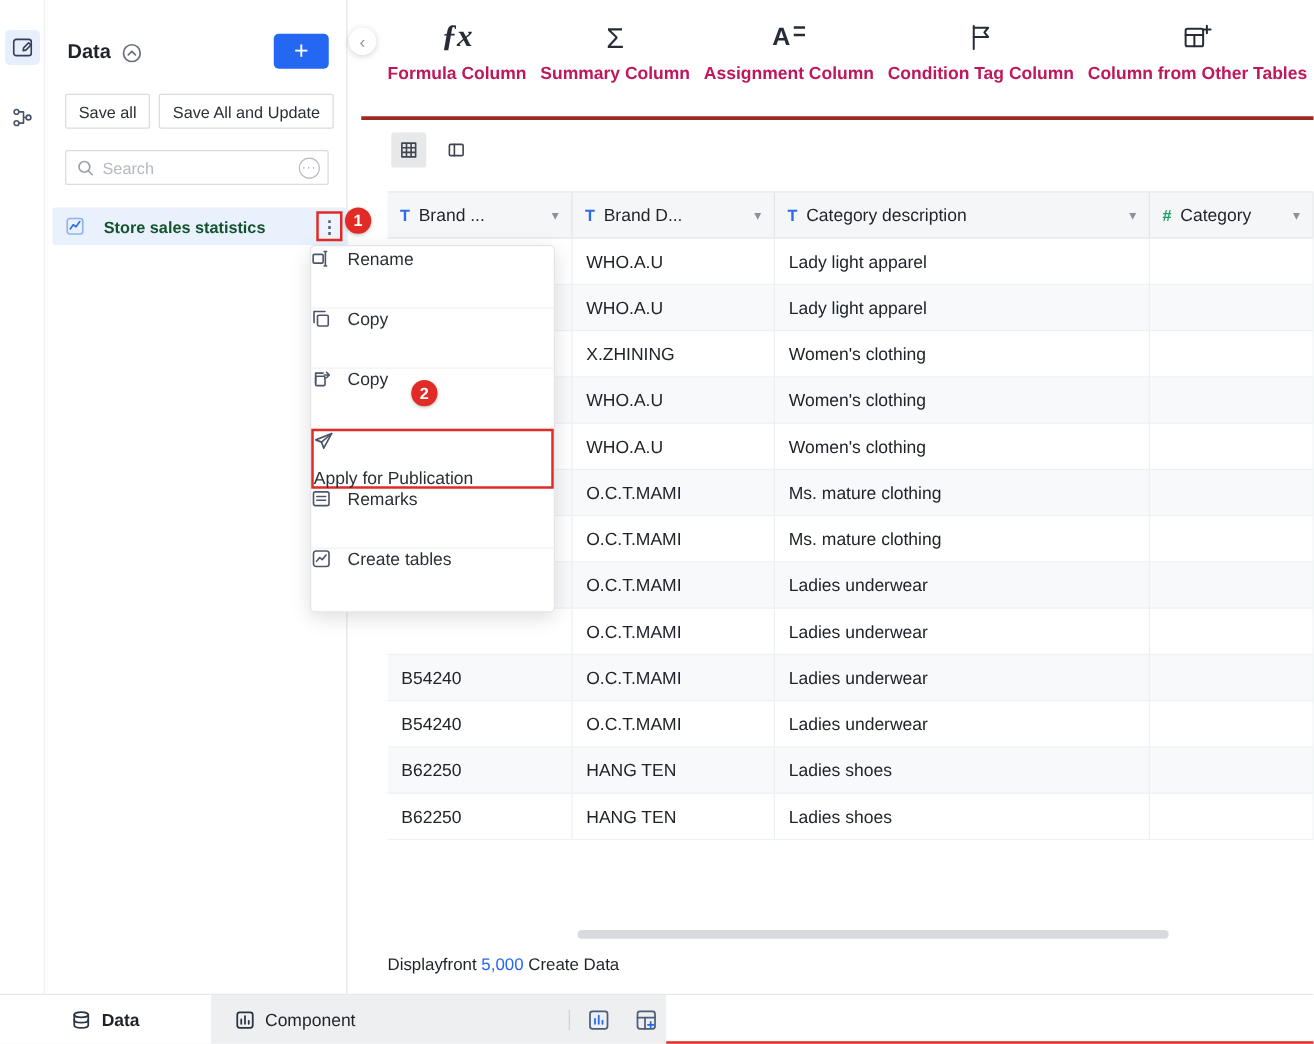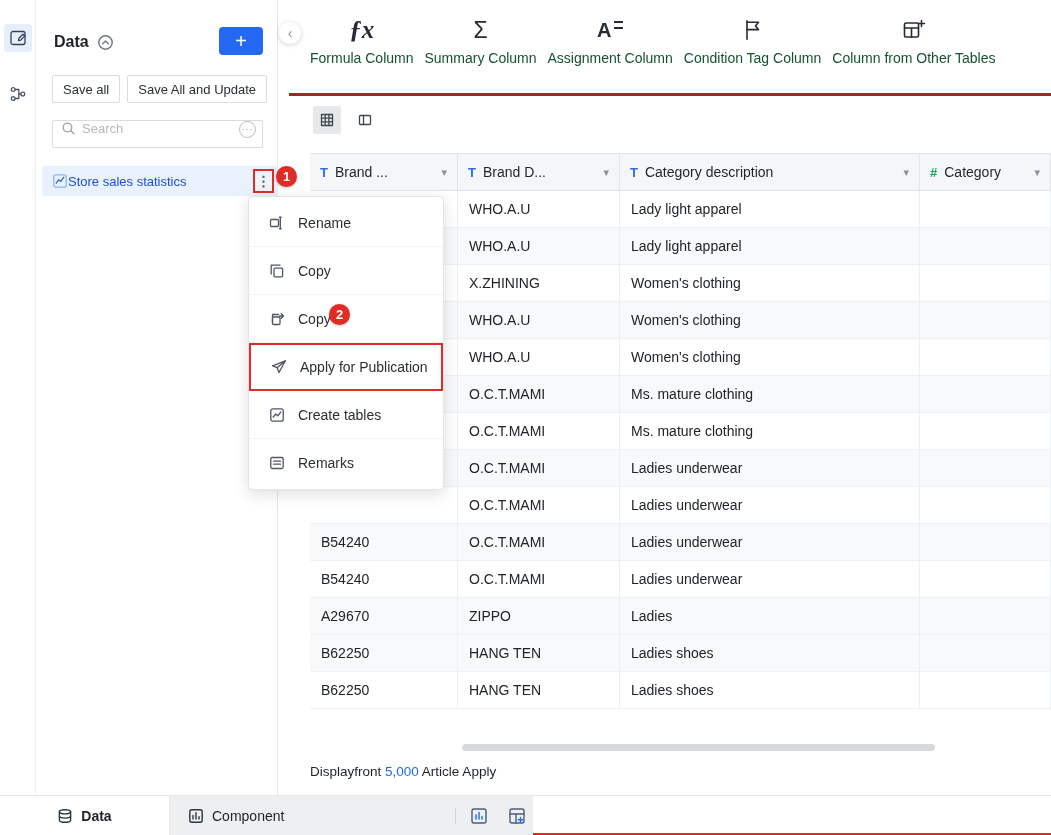--- a/index.html
+++ b/index.html
@@ -23,44 +23,44 @@
   .panel { position:absolute; left:36px; top:0; width:242px; height:795px; background:#fff; border-right:1px solid #e4e6ea; }
   .panel-head { position:absolute; left:18px; top:27px; right:14px; height:30px; display:flex; align-items:center; }
   .panel-title { font-size:16px; font-weight:bold; color:#1f2329; }
   .collapse-all { margin-left:8px; color:#6b7280; display:flex; }
   .add-btn { position:absolute; right:0; top:0; width:44px; height:28px; background:var(--accent,#2467f2); color:#fff;
              border:none; border-radius:4px; font-size:20px; line-height:26px; cursor:pointer; }
   .save-row { position:absolute; left:16px; top:75px; display:flex; gap:7px; }
   .save-row button { height:28px; background:#fff; border:1px solid #d9dbe0; border-radius:2px; font-size:13px;
                      color:#2a2f36; padding:0 10px; cursor:pointer; font-family:inherit; }
   .search { position:absolute; left:16px; top:120px; width:211px; height:28px; border:1px solid #d9dbe0; border-radius:2px;
-            display:flex; align-items:flex-start; padding:0 6px 0 8px; color:#9aa0a8; }
+            display:flex; align-items:center; padding:0 6px 0 8px; color:#9aa0a8; }
   .search input { flex:1; border:none; outline:none; font-size:13px; min-width:0; margin-left:6px; color:#1f2329;
                   font-family:inherit; background:transparent; }
   .search input::placeholder { color:#b4b9c0; }
   .search-more { width:17px; height:17px; border:1px solid #b9bec6; border-radius:50%; font-size:9px; line-height:14px;
                  text-align:center; color:#8a919c; letter-spacing:1px; cursor:pointer; }
   .tree-item { position:absolute; left:6px; top:166px; width:236px; height:30px; background:var(--selected_row_bg,#e9f1fd);
                border-radius:2px; display:flex; align-items:center; padding-left:10px; cursor:pointer; }
-  .tree-item .label { font-size:13px; font-weight:normal; color:#1d4ed8; margin-left:0; }
+  .tree-item .label { font-size:13px; font-weight:bold; color:#14532d; margin-left:15px; }
   .more-btn { position:absolute; right:4px; top:3px; width:21px; height:24px; border:2px solid var(--annotation,#e12b27);
               display:flex; align-items:center; justify-content:center; color:#55607a; font-size:14px; font-weight:bold;
               background:#eef4fd; cursor:pointer; }
 
   
   .chev-btn { position:absolute; left:279px; top:22px; width:22px; height:22px; border-radius:50%; background:#fff;
               box-shadow:0 1px 5px rgba(0,0,0,.18); display:flex; align-items:center; justify-content:center;
               color:#8a919c; font-size:14px; z-index:40; cursor:pointer; }
 
   
   .toolbar { position:absolute; left:279px; top:0; width:772px; height:93px; background:#fff;
              display:flex; padding-left:31px; gap:11px; }
   .tool { display:flex; flex-direction:column; align-items:center; padding-top:14px; cursor:pointer; }
   .tool .tico { height:32px; display:flex; align-items:center; justify-content:center; color:#262c36; }
-  .tool .tlabel { font-size:14px; color:#14532d; margin-top:4px; white-space:nowrap; }
+  .tool .tlabel { font-size:14px; color:#be185d; margin-top:4px; white-space:nowrap;font-weight:bold; }
   .fx-glyph { font-style:italic; font-family:"Liberation Serif", serif; font-size:25px; font-weight:bold; }
   .sigma-glyph { font-size:23px; }
   .a-glyph { font-size:20px; font-weight:bold; }
   .a-eq { display:inline-block; width:9px; height:8px; border-top:2.2px solid #262c36; border-bottom:2.2px solid #262c36;
           margin:0 0 10px 3px; }
   .redline-top { position:absolute; left:289px; top:93px; width:762px; height:3px; background:var(--annotation_dark,#9c2a21); z-index:5; }
 
   
   .view-toggles { position:absolute; left:313px; top:106px; display:flex; gap:10px; }
   .vt { width:28px; height:28px; border-radius:2px; display:flex; align-items:center; justify-content:center;
@@ -95,25 +95,25 @@
   .tab-comp { left:170px; padding:0 18px; }
   .tab-label { font-size:14px; color:#1f2329; }
   .vdiv { position:absolute; left:455px; top:12px; width:1px; height:16px; background:#cfd3d8; }
   .bb-icon { position:absolute; top:9px; width:22px; height:22px; display:flex; align-items:center; justify-content:center; cursor:pointer; }
   .bb-icon.one { left:468px; } .bb-icon.two { left:506px; }
   .redline-bottom { position:absolute; left:533px; top:37px; width:518px; height:3px; background:var(--annotation,#e12b27); }
 
   
   .menu { position:absolute; left:248px; top:196px; width:196px; background:#fff; border:1px solid #e3e5e9; border-radius:4px;
           box-shadow:0 4px 16px rgba(0,0,0,.13); z-index:50; padding:2px 0; }
-  .mi { height:48px; display:flex; align-items:center; padding-left:20px; gap:13px; font-size:14px; color:#2a2f36;
+  .mi { height:48px; display:flex; align-items:flex-start; gap:13px; font-size:14px; color:#2a2f36;
         border-bottom:1px solid #f1f2f4; cursor:pointer; }
   .mi:last-child { border-bottom:none; }
   .mi .mico { color:#4d5666; width:16px; display:flex; }
-  .mi.hl { border:2px solid var(--annotation,#e12b27); }
+  .mi.hl { border:2px solid var(--annotation,#e12b27);flex-direction:column; }
 
   
   .badge { position:absolute; width:21px; height:21px; border-radius:50%; background:var(--annotation,#e12b27);
            color:#fff; font-size:13px; font-weight:bold; display:flex; align-items:center; justify-content:center;
            z-index:60; box-shadow:0 1px 3px rgba(0,0,0,.25); }
   .badge1 { left:276px; top:166px; }
   .badge2 { left:329px; top:304px; }
 </style>
 </head>
 <body>
@@ -321,46 +321,40 @@
           <div class="td c2">Ladies underwear</div>
           <div class="td c3"></div>
         </div>
         <div class="trow">
           <div class="td c0">B54240</div>
           <div class="td c1">O.C.T.MAMI</div>
           <div class="td c2">Ladies underwear</div>
           <div class="td c3"></div>
         </div>
         <div class="trow alt">
-          <div class="td c0">A29670</div>
-          <div class="td c1">ZIPPO</div>
-          <div class="td c2">Ladies</div>
-          <div class="td c3"></div>
-        </div>
-        <div class="trow alt">
           <div class="td c0">B62250</div>
           <div class="td c1">HANG TEN</div>
           <div class="td c2">Ladies shoes</div>
           <div class="td c3"></div>
         </div>
         <div class="trow">
           <div class="td c0">B62250</div>
           <div class="td c1">HANG TEN</div>
           <div class="td c2">Ladies shoes</div>
           <div class="td c3"></div>
         </div>
       </div>
   </div>
 
   <div class="hscroll"></div>
 
   <div class="footer-note">
     <span>Displayfront</span>
     <span class="count">5,000</span>
-    <span>Article Apply</span>
+    <span>Create Data</span>
   </div>
 
   <div class="bottom">
     <div class="gray"></div>
     <div class="tab tab-data">
       <span>
         <svg class="ic" width="16" height="16" viewBox="0 0 16 16" style="stroke-width:1.4; color:#2b3442">
             <ellipse cx="8" cy="3.8" rx="5.6" ry="2.1"></ellipse>
             <path d="M2.4 3.8v8.4c0 1.2 2.5 2.1 5.6 2.1s5.6-.9 5.6-2.1V3.8"></path>
             <path d="M2.4 8c0 1.2 2.5 2.1 5.6 2.1S13.6 9.2 13.6 8"></path>
@@ -432,33 +426,33 @@
         <svg class="ic" width="16" height="16" viewBox="0 0 16 16">
             <path d="M14.3 1.8 1.6 6.9l4.6 1.8 1.8 4.8 6.3-11.7z"></path>
             <path d="M14.3 1.8 6.2 8.7"></path>
           </svg>
       </span>
       <span>Apply for Publication</span>
     </div>
     <div class="mi">
       <span class="mico">
         <svg class="ic" width="16" height="16" viewBox="0 0 16 16">
+            <rect x="1.8" y="2.5" width="12.4" height="11" rx="1.5"></rect>
+            <path d="M4.5 6.2h7M4.5 9.2h7"></path>
+          </svg>
+      </span>
+      <span>Remarks</span>
+    </div>
+    <div class="mi">
+      <span class="mico">
+        <svg class="ic" width="16" height="16" viewBox="0 0 16 16">
             <rect x="1.8" y="1.8" width="12.4" height="12.4" rx="2"></rect>
             <path d="m4.2 10 2.6-3 2 1.8 3-3.8"></path>
           </svg>
       </span>
       <span>Create tables</span>
     </div>
-    <div class="mi">
-      <span class="mico">
-        <svg class="ic" width="16" height="16" viewBox="0 0 16 16">
-            <rect x="1.8" y="2.5" width="12.4" height="11" rx="1.5"></rect>
-            <path d="M4.5 6.2h7M4.5 9.2h7"></path>
-          </svg>
-      </span>
-      <span>Remarks</span>
-    </div>
   </div>
 
   <div class="badge badge1">1</div>
   <div class="badge badge2">2</div>
 
 </div>
 
 </body></html>

